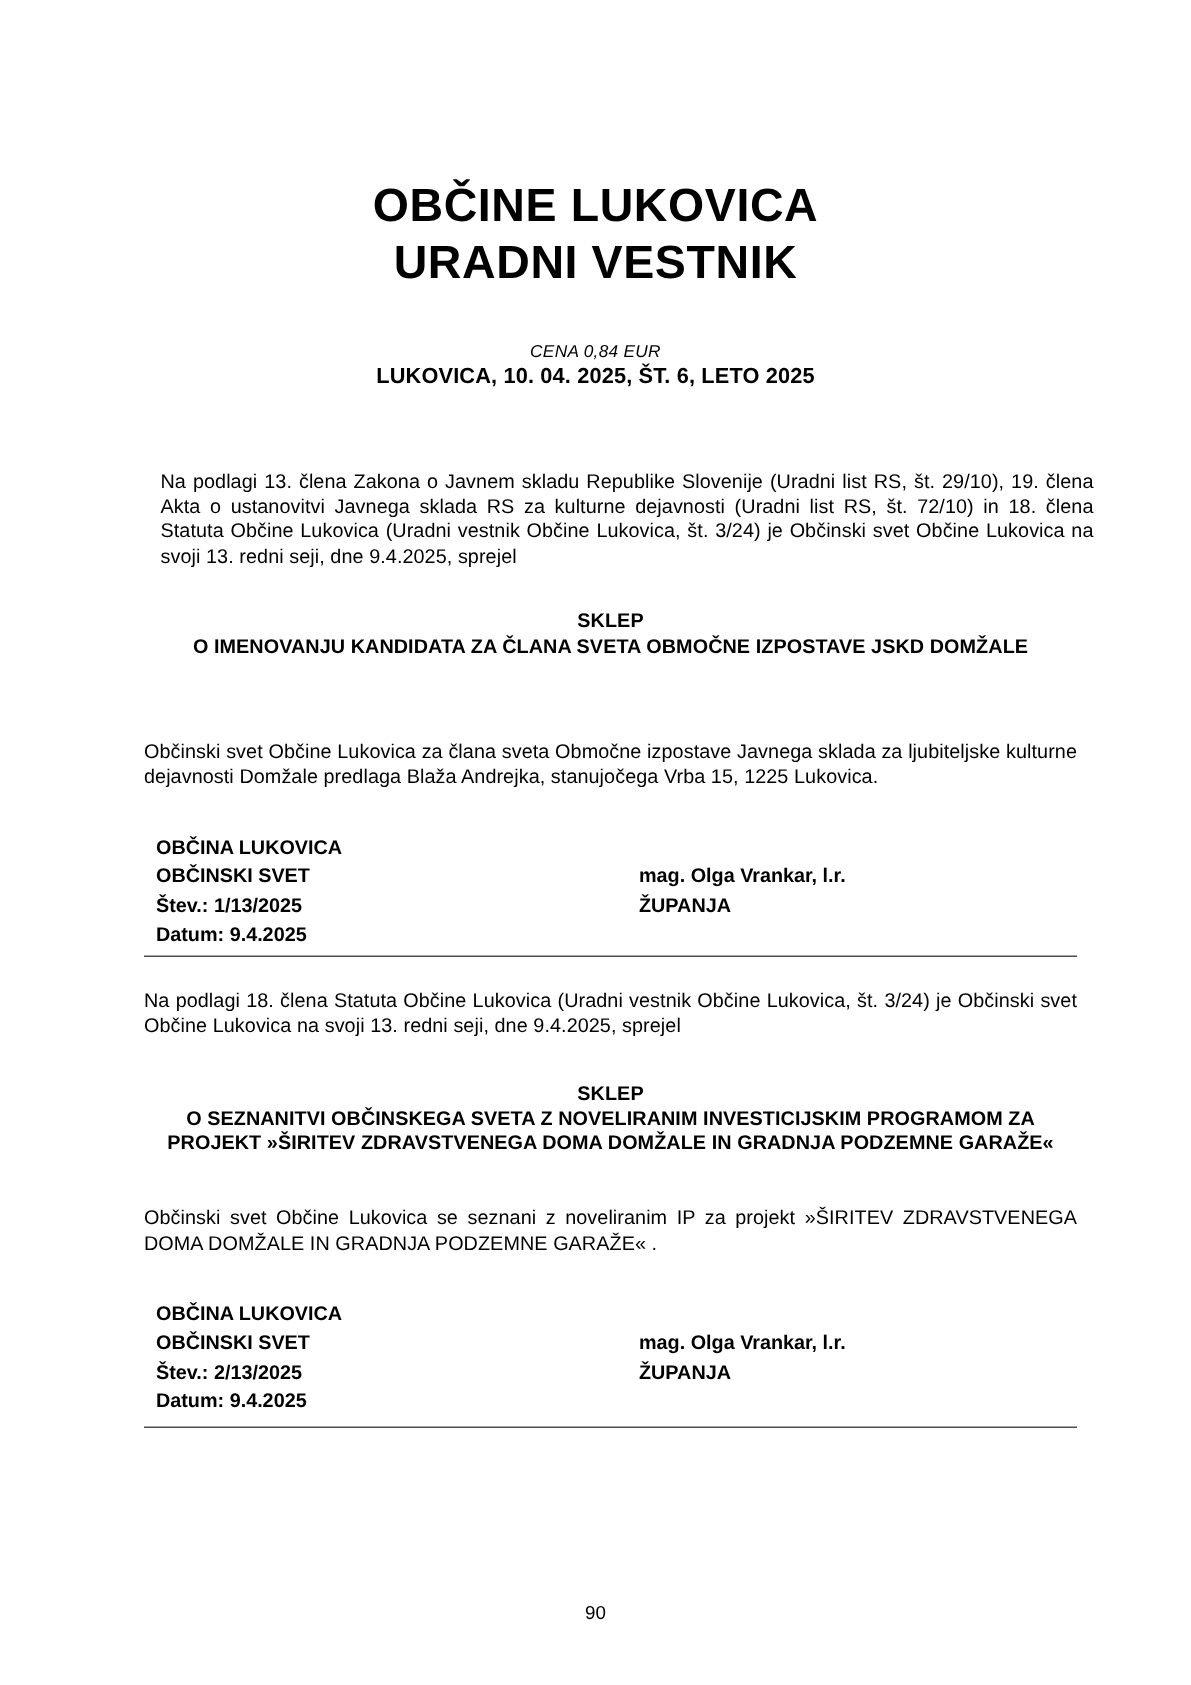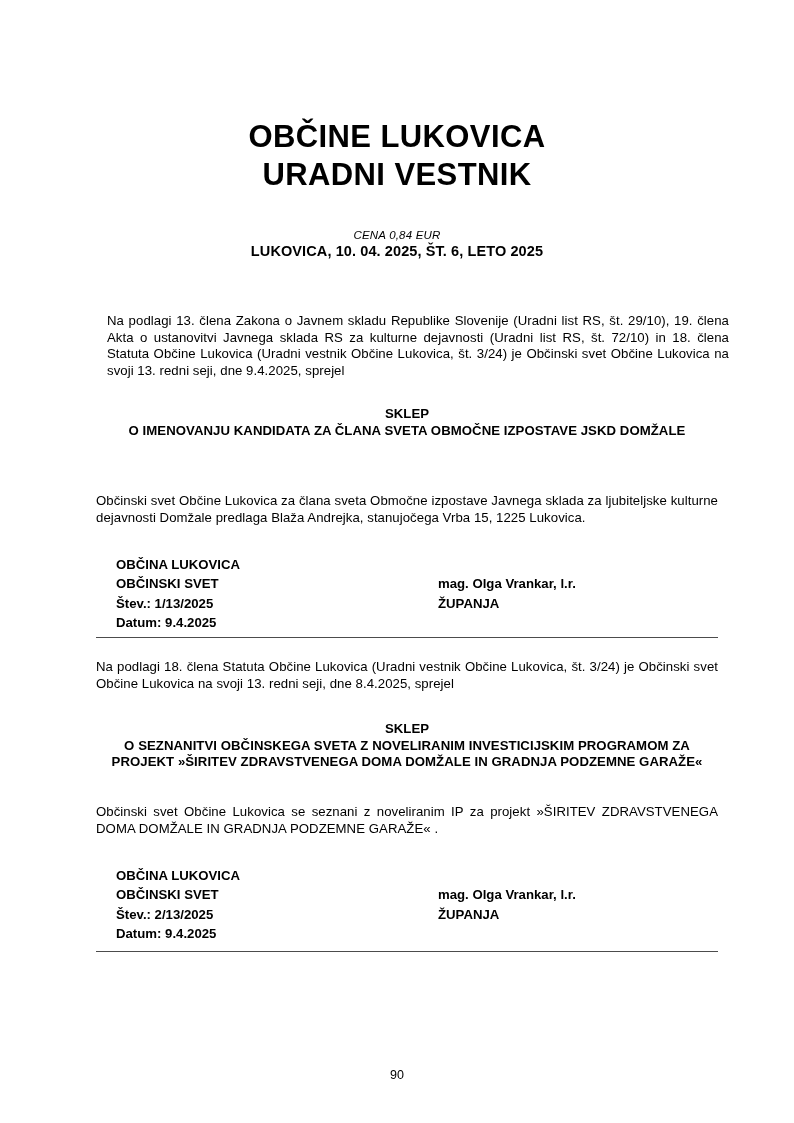--- a/index.html
+++ b/index.html
@@ -65,21 +65,20 @@
     font-size: 13.2px;
     font-weight: bold;
     line-height: 16.6px;
     letter-spacing: 0.05px;
   }
 
   
   .sig-block {
     position: relative;
     height: 80px;
-    margin-left: 12px;
   }
   .sig-left {
     position: absolute;
     left: 8px;
     top: 0;
     font-size: 13.2px;
     font-weight: bold;
     line-height: 19.3px;
     white-space: nowrap;
   }
@@ -154,21 +153,21 @@
       <div>Datum: 9.4.2025</div>
     </div>
     <div class="sig-right">
       <div>mag. Olga Vrankar, l.r.</div>
       <div>ŽUPANJA</div>
     </div>
   </div>
 
   <div id="rule1" class="rule"></div>
 
-  <div id="p2-intro" class="para">Na podlagi 18. člena Statuta Občine Lukovica (Uradni vestnik Občine Lukovica, št. 3/24) je Občinski svet Občine Lukovica na svoji 13. redni seji, dne 8.4.2025, sprejel</div>
+  <div id="p2-intro" class="para">Na podlagi 18. člena Statuta Občine Lukovica (Uradni vestnik Občine Lukovica, št. 3/24) je Občinski svet Občine Lukovica na svoji 13. redni seji, dne 9.4.2025, sprejel</div>
 
   <div id="p2-title">
     <div class="sklep-title">SKLEP</div>
     <div class="sklep-title">O SEZNANITVI OBČINSKEGA SVETA Z NOVELIRANIM INVESTICIJSKIM PROGRAMOM ZA PROJEKT »ŠIRITEV ZDRAVSTVENEGA DOMA DOMŽALE IN GRADNJA PODZEMNE GARAŽE«</div>
   </div>
 
   <div id="p2-body" class="para">Občinski svet Občine Lukovica se seznani z noveliranim IP za projekt »ŠIRITEV ZDRAVSTVENEGA DOMA DOMŽALE IN GRADNJA PODZEMNE GARAŽE« .</div>
 
   <div id="sig2" class="sig-block">
     <div class="sig-left">

